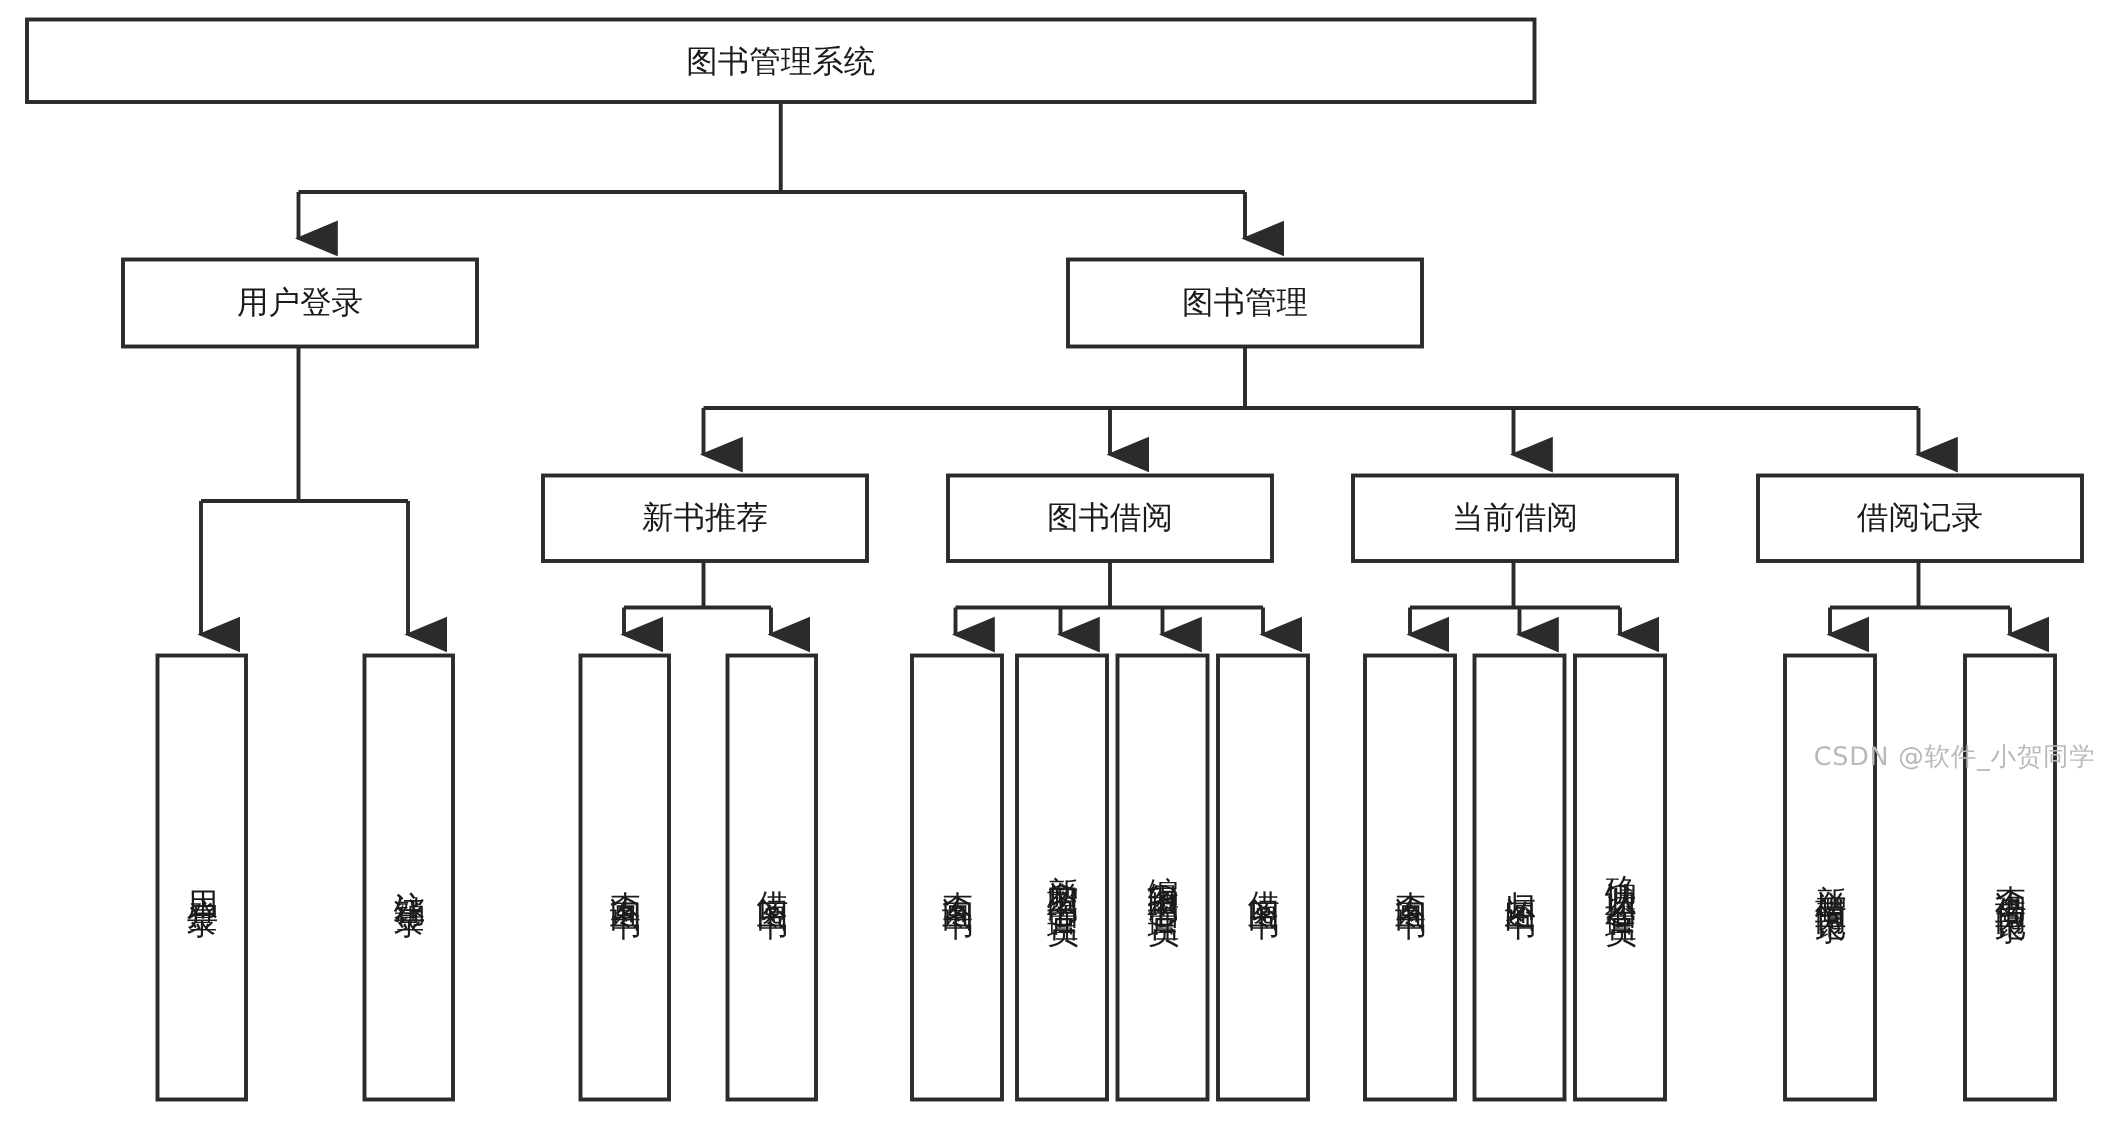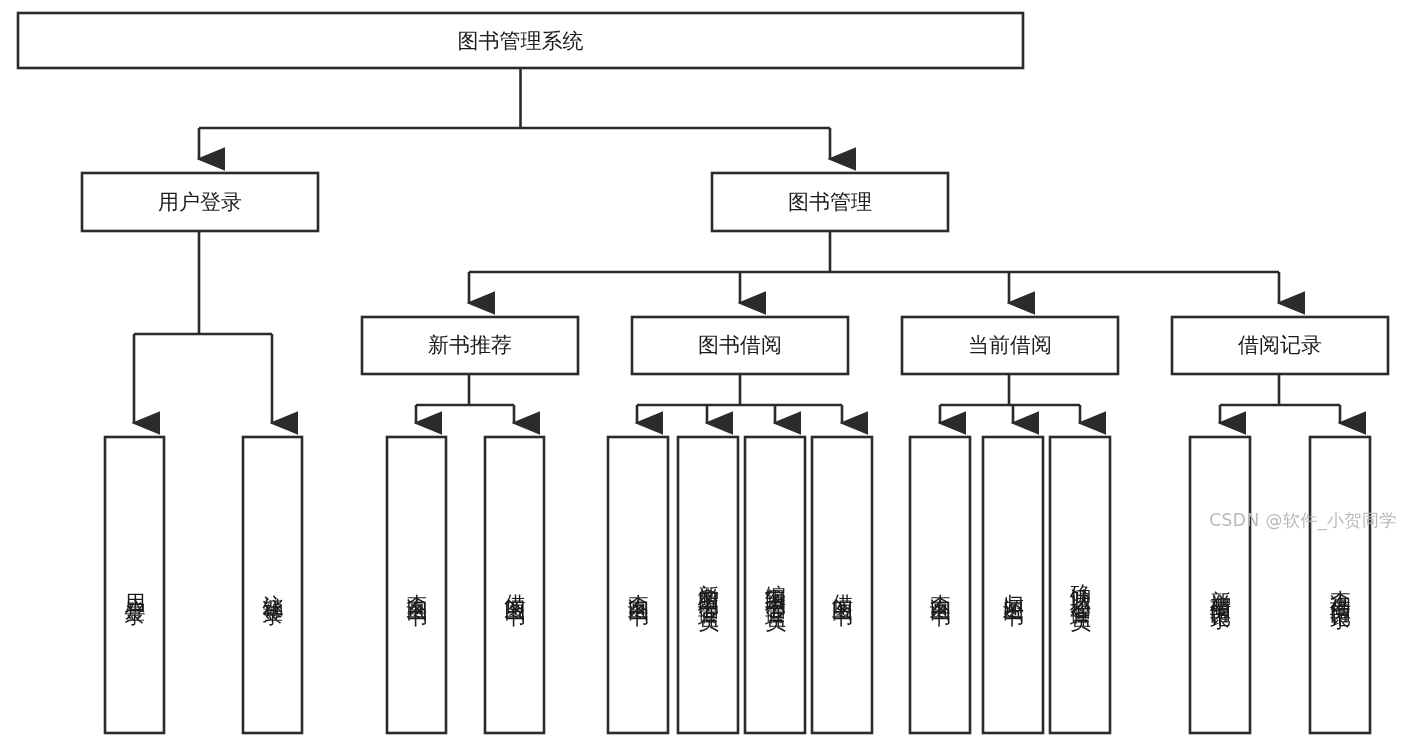--- a/index.html
+++ b/index.html
@@ -58,21 +58,21 @@
     color: #1b1b1b;
     letter-spacing: 4px;
     text-align: center;
     white-space: nowrap;
     user-select: none;
     pointer-events: none;
   }
   #watermark {
     position: absolute;
     right: 8px;
-    bottom: 4px;
+    bottom: 20px;
     font-family: "DejaVu Sans", "Liberation Sans", sans-serif;
     font-size: 17px;
     color: #b9b9b9;
     letter-spacing: 0.5px;
     white-space: nowrap;
   }
 </style>
 </head>
 <body>
 

